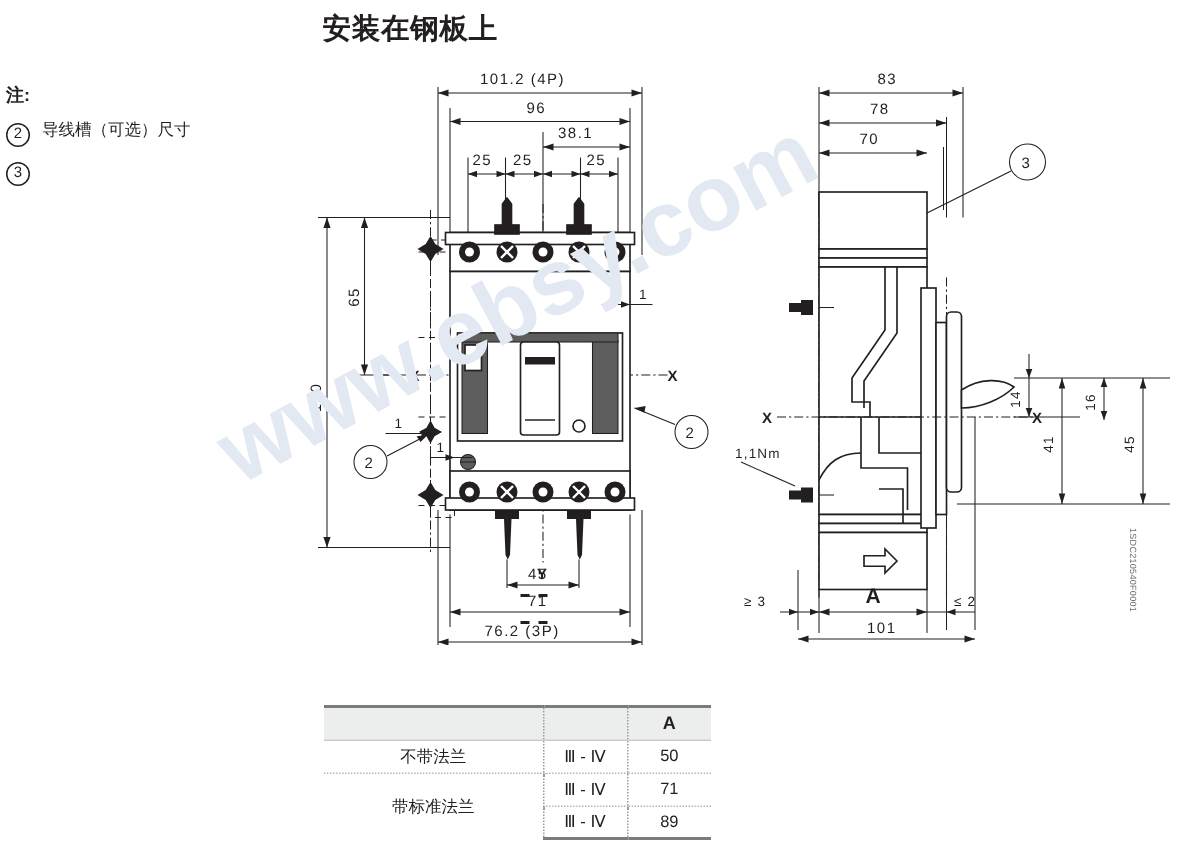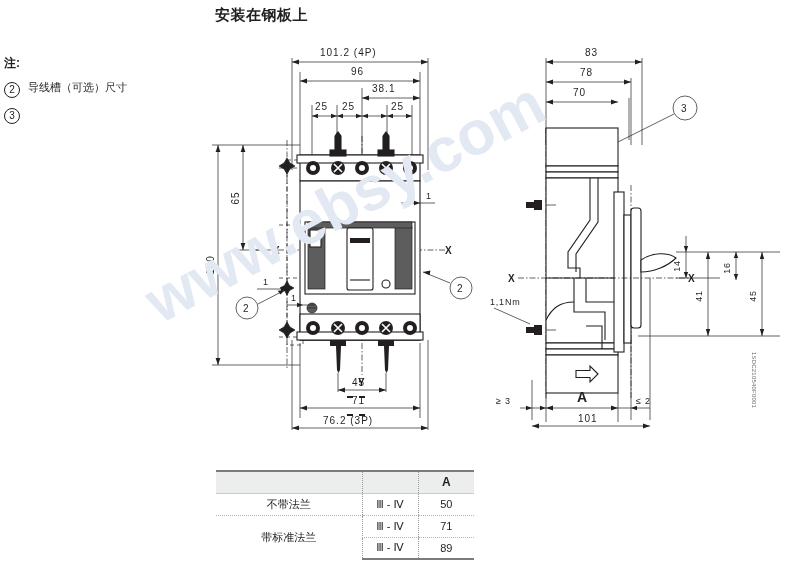--- a/index.html
+++ b/index.html
@@ -12,21 +12,21 @@
     position: relative;
     overflow: hidden;
     font-family: "Liberation Sans", "DejaVu Sans", sans-serif;
     color: #231f20;
   }
 
   
   #page-title {
     position: absolute;
     left: 215px; top: 6px;
-    font-size: 15px;
+    font-size: 19px;
     font-weight: bold;
     letter-spacing: 0.5px;
     color: #231f20;
   }
 
   
   #notes {
     position: absolute;
     left: 4px; top: 55px;
     width: 200px;

